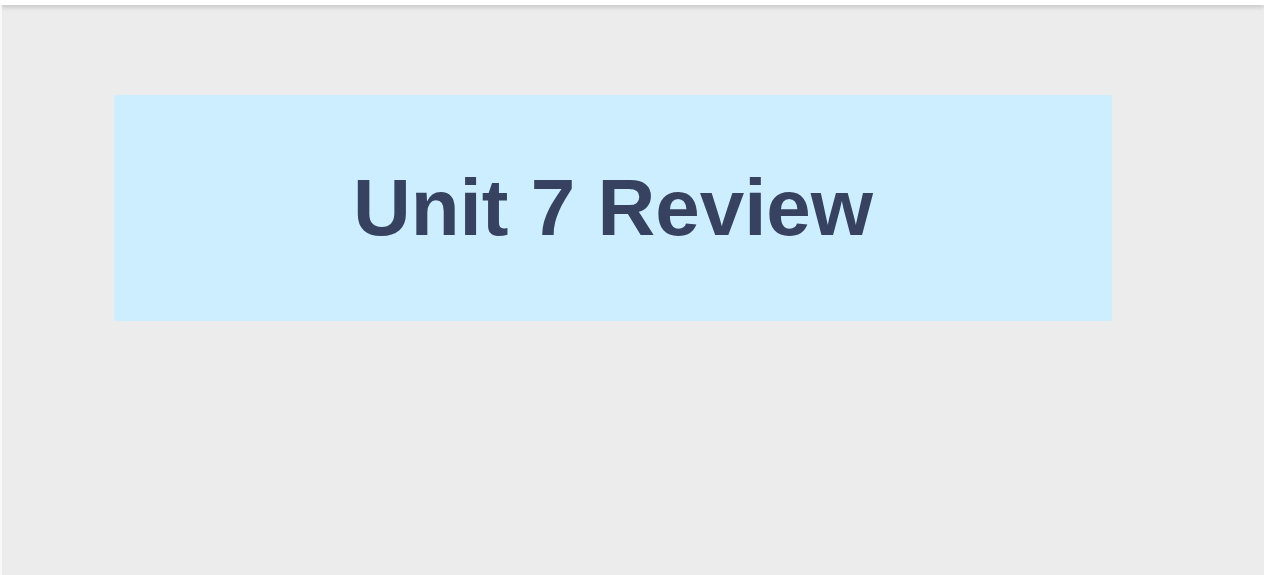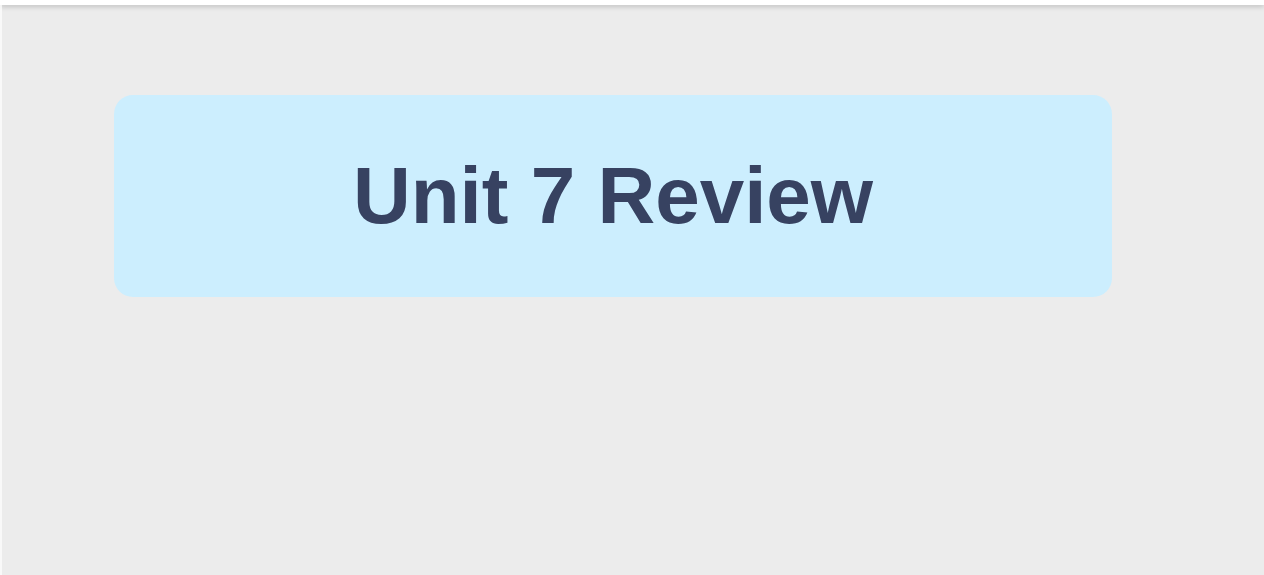--- a/index.html
+++ b/index.html
@@ -38,27 +38,26 @@
     width: 1264px;
     height: 575px;
     background: var(--canvas-bg, #ececec);
   }
 
   .title-box {
     position: absolute;
     left: 114px;
     top: 95px;
     width: 998px;
-    height: 202px;
+    height: 226px;
     background: var(--titlebox-bg, #cceefe);
     display: flex;
     align-items: center;
     justify-content: center;
     cursor: text;
-    border-radius: 19px;
   }
 
   .title-text {
     color: var(--title-color, #374261);
     font-size: 80px;
     font-weight: bold;
     line-height: 1;
     letter-spacing: 0px;
     white-space: nowrap;
     user-select: none;

